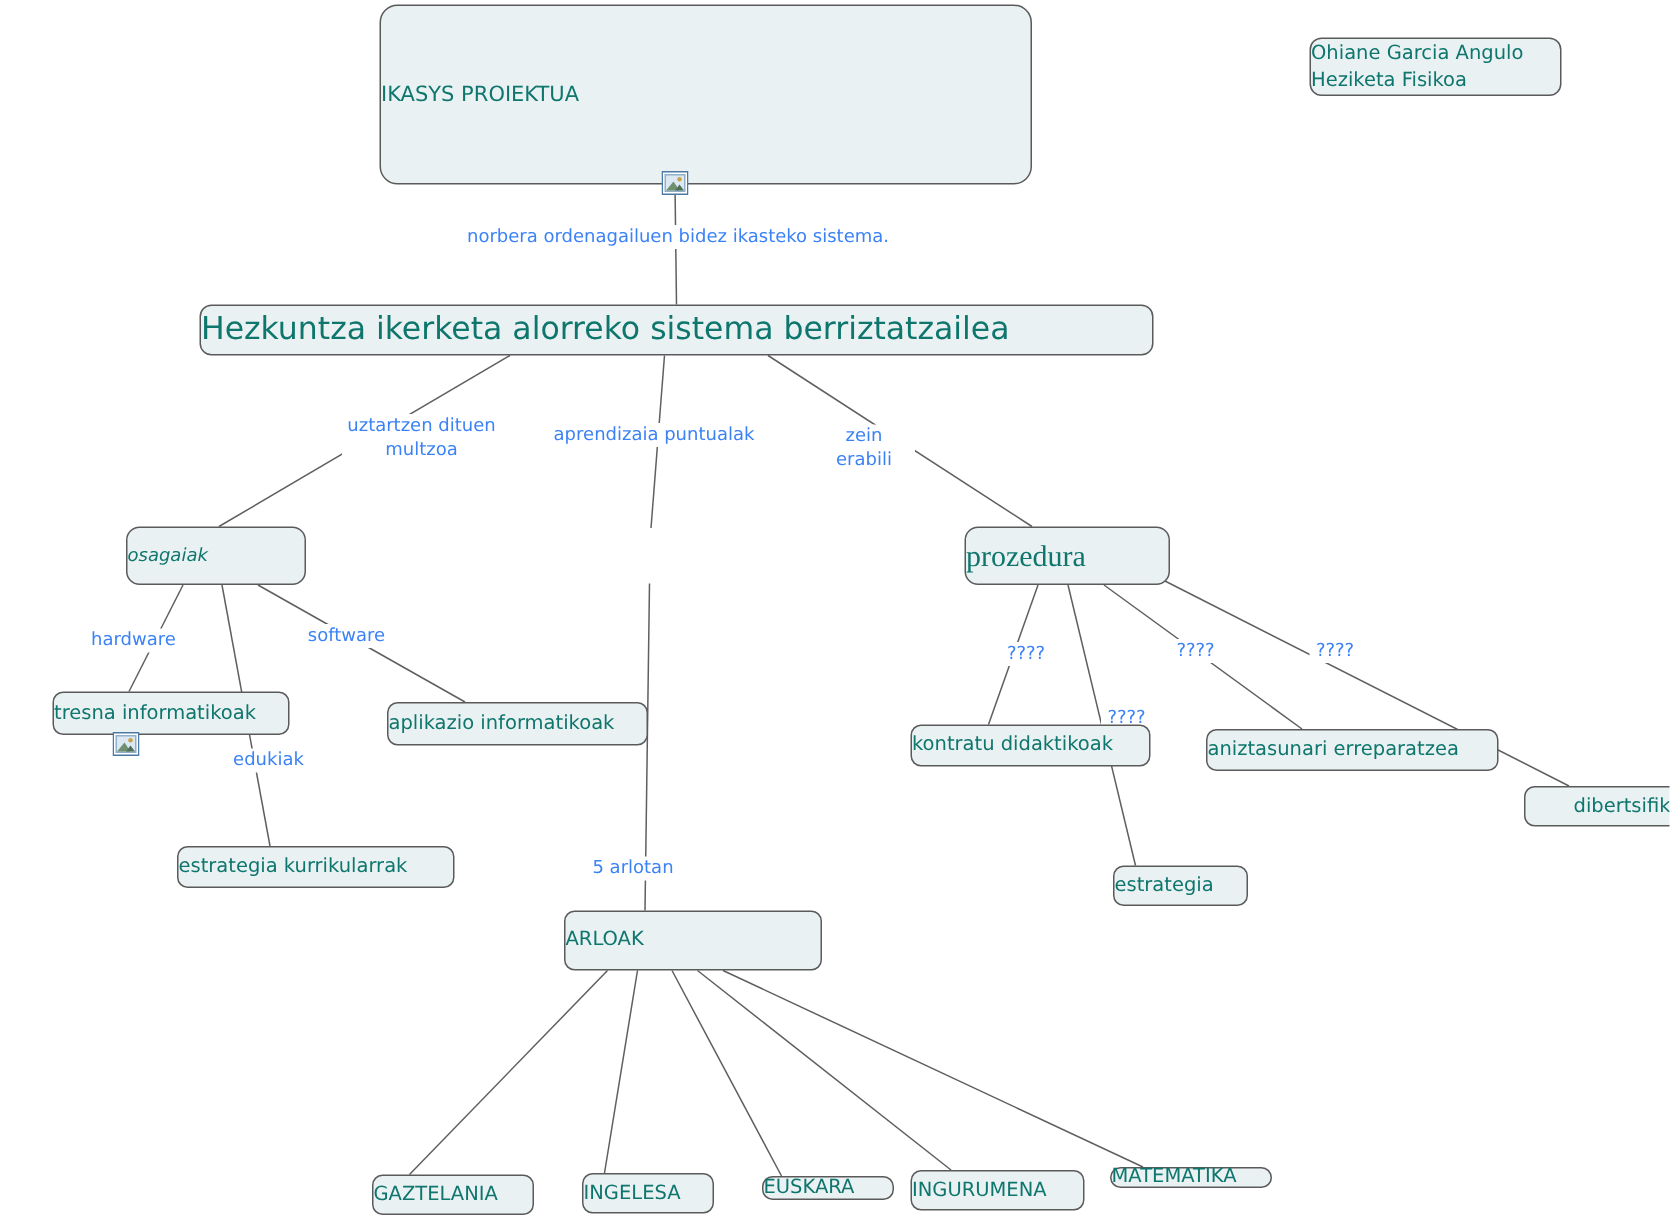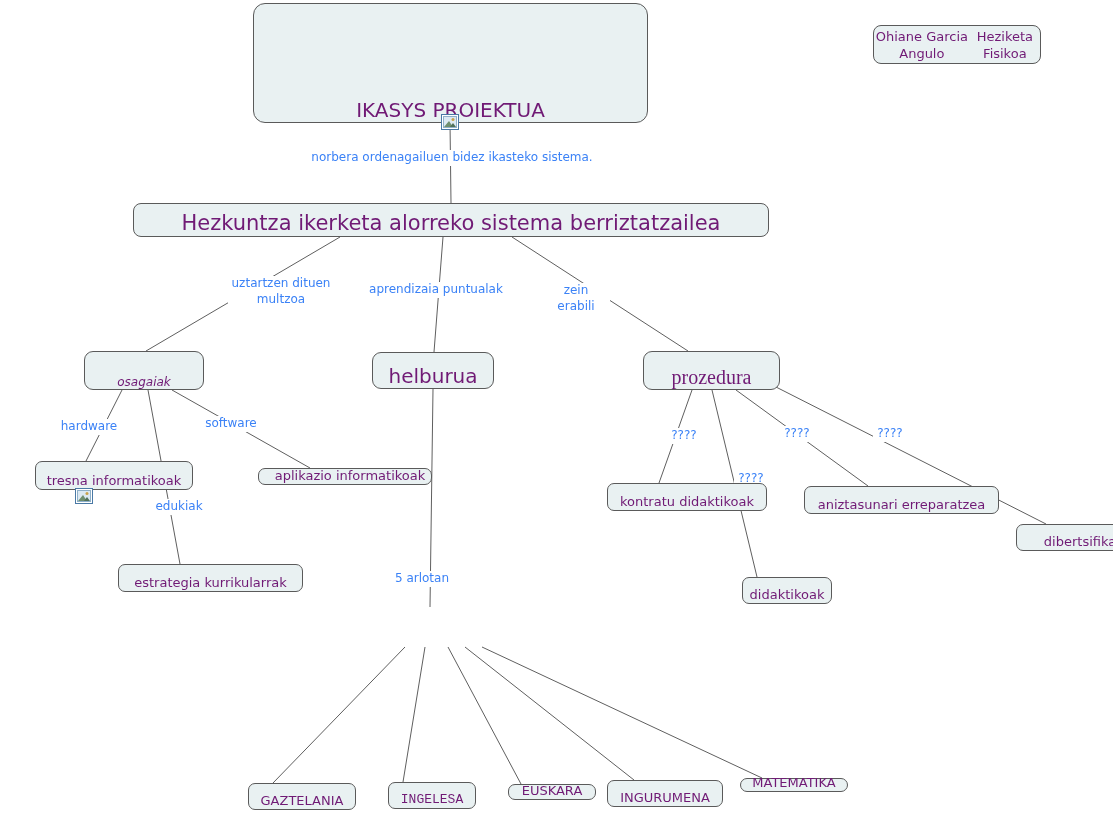--- a/index.html
+++ b/index.html
@@ -8,22 +8,22 @@
     --line:#5f5f5f;
     --bg:#ffffff;
   }
   *{margin:0;padding:0;box-sizing:border-box;}
   body{background:var(--bg);font-family:"DejaVu Sans","Liberation Sans",sans-serif;}
   .canvas{position:relative;width:1113px;height:813px;background:var(--bg);overflow:hidden;}
   .wires{position:absolute;left:0;top:0;width:1113px;height:813px;z-index:0;}
   .wire{stroke:var(--line);stroke-width:1;}
   .node{
     position:absolute;z-index:2;
-    display:flex;align-items:flex-end;justify-content:center;flex-direction:row;
-    text-align:center;color:#701a75;
+    display:flex;align-items:flex-start;justify-content:center;flex-direction:column;
+    text-align:center;color:#0f766e;
     background:var(--fill);
     border:1px solid var(--stroke);
     border-radius:8px;
     line-height:1.2;
   }
   .node.big{border-radius:12px;}
   .node.small{border-radius:7px;font-size:13px;margin-left:30px;}
   .label{
     position:absolute;z-index:1;
     background:var(--bg);color:#3b82f6;
@@ -50,53 +50,53 @@
     <line class="wire" x1="712" y1="390" x2="757" y2="577"></line>
     <line class="wire" x1="736" y1="390" x2="868" y2="486"></line>
     <line class="wire" x1="776" y1="387" x2="1046" y2="524"></line>
     <line class="wire" x1="405" y1="647" x2="273" y2="783"></line>
     <line class="wire" x1="425" y1="647" x2="403" y2="782"></line>
     <line class="wire" x1="448" y1="647" x2="521" y2="784"></line>
     <line class="wire" x1="465" y1="647" x2="634" y2="780"></line>
     <line class="wire" x1="482" y1="647" x2="762" y2="778"></line>
   </svg>
 
-  <div class="node big" style="left:253px;top:3px;width:395px;height:120px;font-size:20px;">IKASYS PROIEKTUA</div>
+  <div class="node big" style="left:253px;top:3px;width:435px;height:120px;font-size:14px;">IKASYS PROIEKTUA</div>
 
   <div class="node" style="left:873px;top:25px;width:168px;height:39px;font-size:13px;line-height:1.35;">
     <span>Ohiane Garcia Angulo</span>
     <span>Heziketa Fisikoa</span>
   </div>
 
   <div class="node" style="left:133px;top:203px;width:636px;height:34px;font-size:21px;">Hezkuntza ikerketa alorreko sistema berriztatzailea</div>
 
   <div class="node" style="left:84px;top:351px;width:120px;height:39px;font-size:12px;border-radius:9px;font-style:italic;">osagaiak</div>
 
-  <div class="node" style="left:372px;top:352px;width:122px;height:37px;font-size:20px;border-radius:9px;">helburua</div>
 
   <div class="node" style="left:643px;top:351px;width:137px;height:39px;font-size:20px;border-radius:9px;font-family:Liberation Serif, serif;">prozedura</div>
 
   <div class="node small" style="left:5px;top:461px;width:158px;height:29px;">tresna informatikoak</div>
 
-  <div class="node small" style="left:228px;top:468px;width:174px;height:17px;padding-left:10px;">aplikazio informatikoak</div>
+  <div class="node small" style="left:228px;top:468px;width:174px;height:29px;">aplikazio informatikoak</div>
 
   <div class="node small" style="left:88px;top:564px;width:185px;height:28px;">estrategia kurrikularrak</div>
 
+  <div class="node small" style="left:346px;top:607px;width:172px;height:40px;">ARLOAK</div>
 
   <div class="node small" style="left:577px;top:483px;width:160px;height:28px;">kontratu didaktikoak</div>
 
-  <div class="node small" style="left:712px;top:577px;width:90px;height:27px;">didaktikoak</div>
+  <div class="node small" style="left:712px;top:577px;width:90px;height:27px;">estrategia</div>
 
   <div class="node small" style="left:774px;top:486px;width:195px;height:28px;">aniztasunari erreparatzea</div>
 
   <div class="node small" style="left:986px;top:524px;width:124px;height:27px;padding-left:32px;">dibertsifikatzea</div>
 
   <div class="node small" style="left:218px;top:783px;width:108px;height:27px;">GAZTELANIA</div>
 
-  <div class="node small" style="left:358px;top:782px;width:88px;height:27px;font-family:Liberation Mono, monospace;">INGELESA</div>
+  <div class="node small" style="left:358px;top:782px;width:88px;height:27px;">INGELESA</div>
 
   <div class="node small" style="left:478px;top:784px;width:88px;height:16px;">EUSKARA</div>
 
   <div class="node small" style="left:577px;top:780px;width:116px;height:27px;">INGURUMENA</div>
 
   <div class="node small" style="left:710px;top:778px;width:108px;height:14px;">MATEMATIKA</div>
 
   <div class="label" style="left:307px;top:150px;width:290px;">norbera ordenagailuen bidez ikasteko sistema.</div>
   <div class="label" style="left:228px;top:276px;width:106px;">uztartzen dituen
 multzoa</div>

